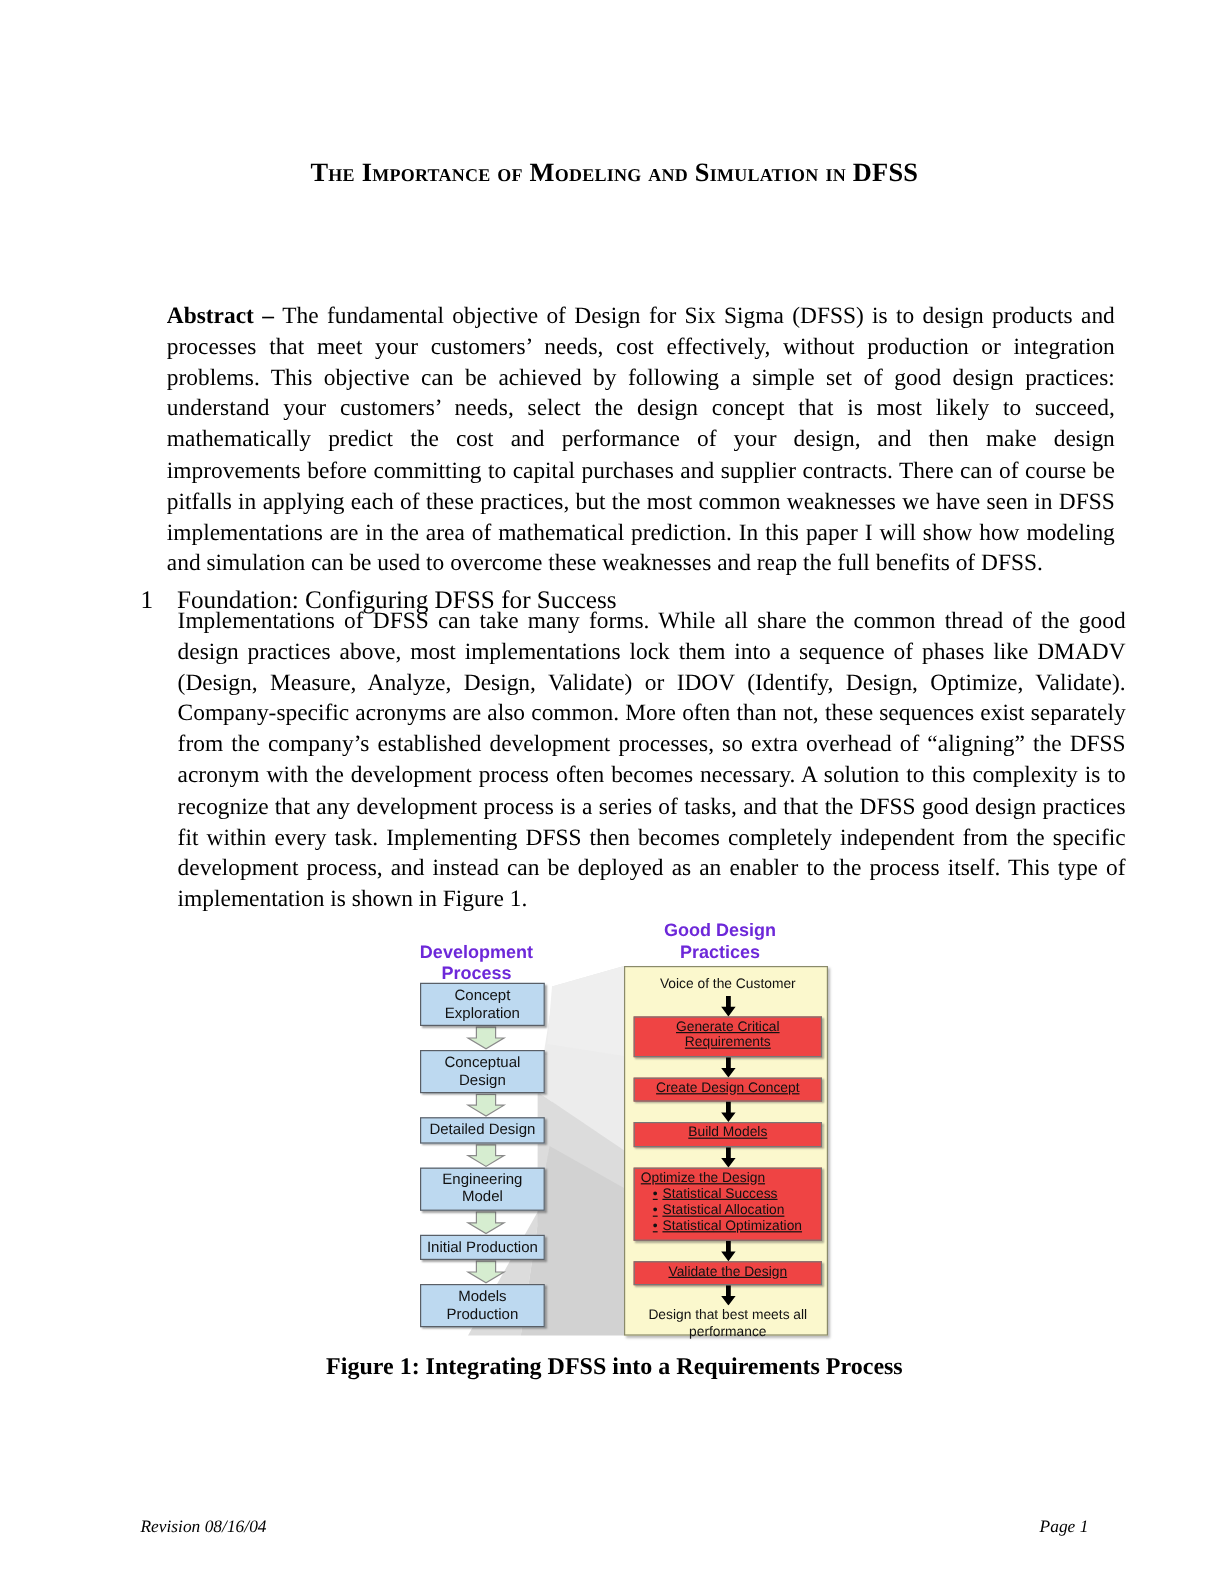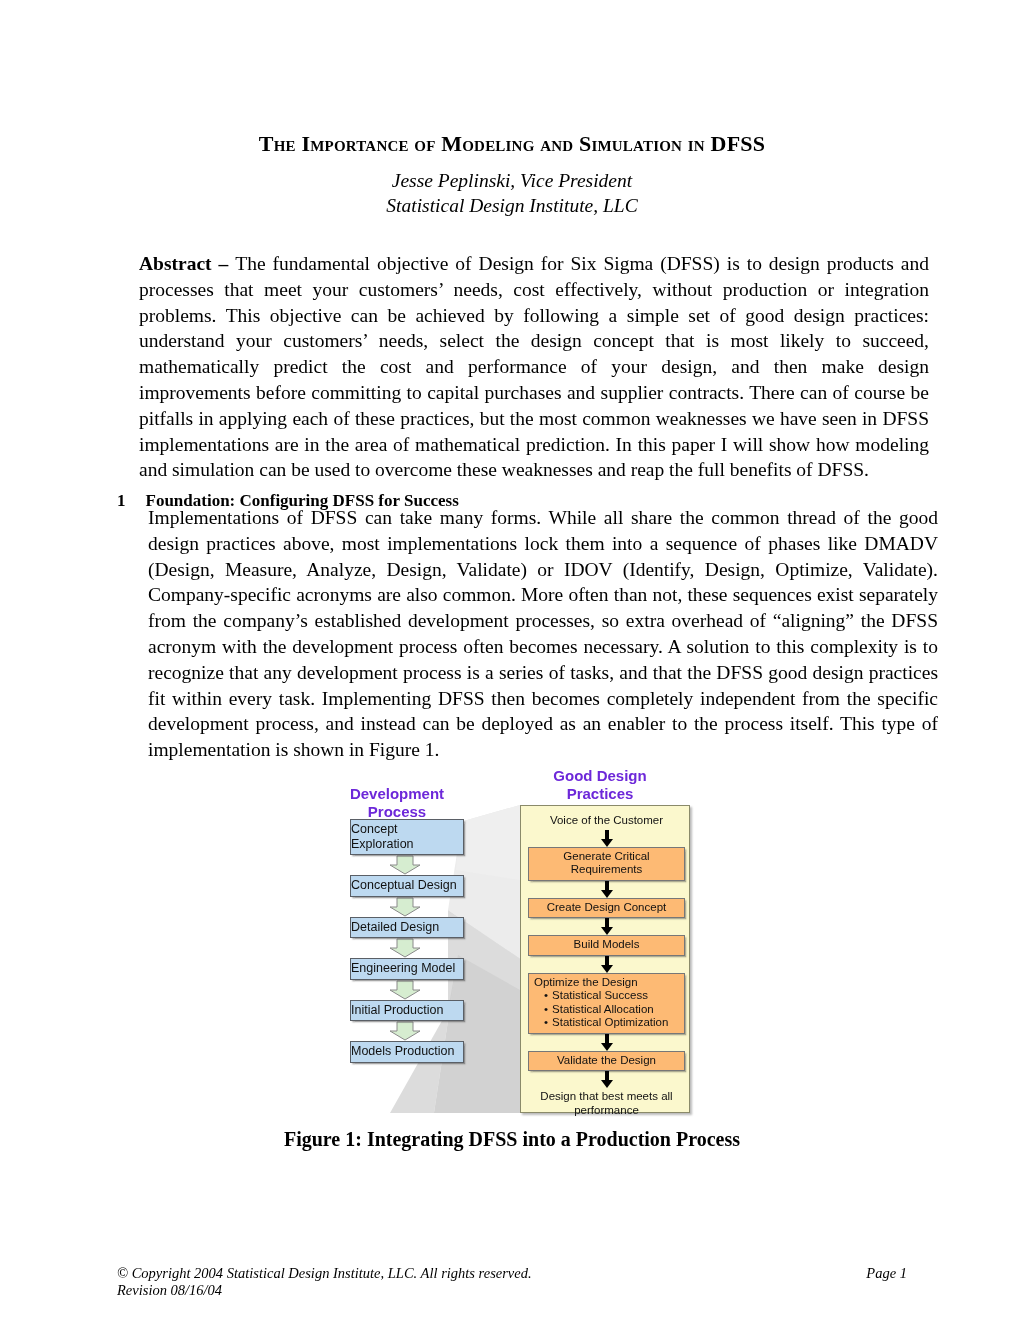--- a/index.html
+++ b/index.html
@@ -61,22 +61,22 @@
     font-size: 19.5px;
     line-height: 25.8px;
     text-justify: inter-word;
   }
   p.para.lastline-left { text-align-last: left; }
   #abstract-para { top: 251px; margin-left: 22px; }
   #abstract-para b { font-weight: bold; }
 
   #section1-heading {
     top: 488px;
-    font-size: 17px;
-    font-weight: bold;
+    font-size: 21px;
+    font-weight: normal;
     line-height: 25px;
   }
   #section1-heading .num { margin-right: 20px; }
 
   #section1-para { top: 505px; margin-left: 31px; }
 
   
   #figure-1 {
     position: absolute;
     left: 330px;
@@ -115,24 +115,25 @@
 
   
   #process-column {
     position: absolute;
     left: 20px;
     top: 59px;
     width: 110px;
   }
   .process-box {
     position: relative;
-    width: 114px;
+    width: 104px;
     background: #bdd9f0;
     border: 1.4px solid #5a5f66;
     box-shadow: 1.5px 1.5px 1.5px rgba(60,60,60,0.45);
+    text-align: center;
     font-size: 12.5px;
     line-height: 14.5px;
     color: #111;
     padding: 2px 0 3px 0;
     box-sizing: border-box;
   }
   .process-arrow {
     width: 110px;
     height: 20px;
     display: block;
@@ -152,29 +153,30 @@
     padding: 6px 4px 5px 7px;
   }
   .practice-text {
     text-align: center;
     font-size: 11.5px;
     line-height: 13.5px;
     color: #111;
     padding: 2px 0;
   }
   .practice-box {
-    background: #fdba74;
+    background: #ef4444;
     border: 1.2px solid #777777;
     box-shadow: 1.5px 1.5px 1.5px rgba(60,60,60,0.4);
     text-align: center;
     font-size: 11.5px;
     line-height: 13.5px;
     color: #111;
     padding: 2px 3px 3px 3px;
     box-sizing: border-box;
+    text-decoration: underline;
   }
   .practice-box.left-title {
     text-align: left;
     padding: 2px 4px 3px 5px;
   }
   .practice-box .bullets {
     margin: 0;
     padding: 0 0 0 10px;
     list-style: none;
   }
@@ -216,24 +218,20 @@
   }
   #footer-revision { display: block; }
 </style>
 </head>
 <body>
 
 <div class="page">
 
   <h1 id="doc-title"><span class="sc">The Importance of Modeling and Simulation in </span><span class="caps">DFSS</span></h1>
 
-  <div id="author-block">
-    <div>Jesse Peplinski, Vice President</div>
-    <div>Statistical Design Institute, LLC</div>
-  </div>
 
   <div class="body-col" id="abstract-para">
     <p class="para lastline-left"><b>Abstract – </b><span>The fundamental objective of Design for Six Sigma (DFSS) is to design products and processes that meet your customers’ needs, cost effectively, without production or integration problems.  This objective can be achieved by following a simple set of good design practices:  understand your customers’ needs, select the design concept that is most likely to succeed, mathematically predict the cost and performance of your design, and then make design improvements before committing to capital purchases and supplier contracts.  There can of course be pitfalls in applying each of these practices, but the most common weaknesses we have seen in DFSS implementations are in the area of mathematical prediction.  In this paper I will show how modeling and simulation can be used to overcome these weaknesses and reap the full benefits of DFSS.</span></p>
   </div>
 
   <div class="body-col" id="section1-heading">
     <span class="num">1</span><span>Foundation:  Configuring DFSS for Success</span>
   </div>
 
   <div class="body-col" id="section1-para">
@@ -308,25 +306,24 @@
         </svg>
         <div class="practice-box">Validate the Design</div>
         <svg class="practice-arrow" viewBox="0 0 16 17">
           <polygon points="6,0 10,0 10,9 14,9 8,17 2,9 6,9" fill="#000000"></polygon>
         </svg>
         <div class="practice-text">Design that best meets all performance</div>
       </div>
 
   </div>
 
-  <div id="figure-caption">Figure 1:  Integrating DFSS into a Production Process</div>
+  <div id="figure-caption">Figure 1:  Integrating DFSS into a Requirements Process</div>
 
   <div id="footer">
     <div class="row">
       <div>
-        <span>© Copyright 2004 Statistical Design Institute, LLC.  All rights reserved.</span>
         <span id="footer-revision">Revision 08/16/04</span>
       </div>
       <div>Page 1</div>
     </div>
   </div>
 
 </div>
 
 </body></html>

